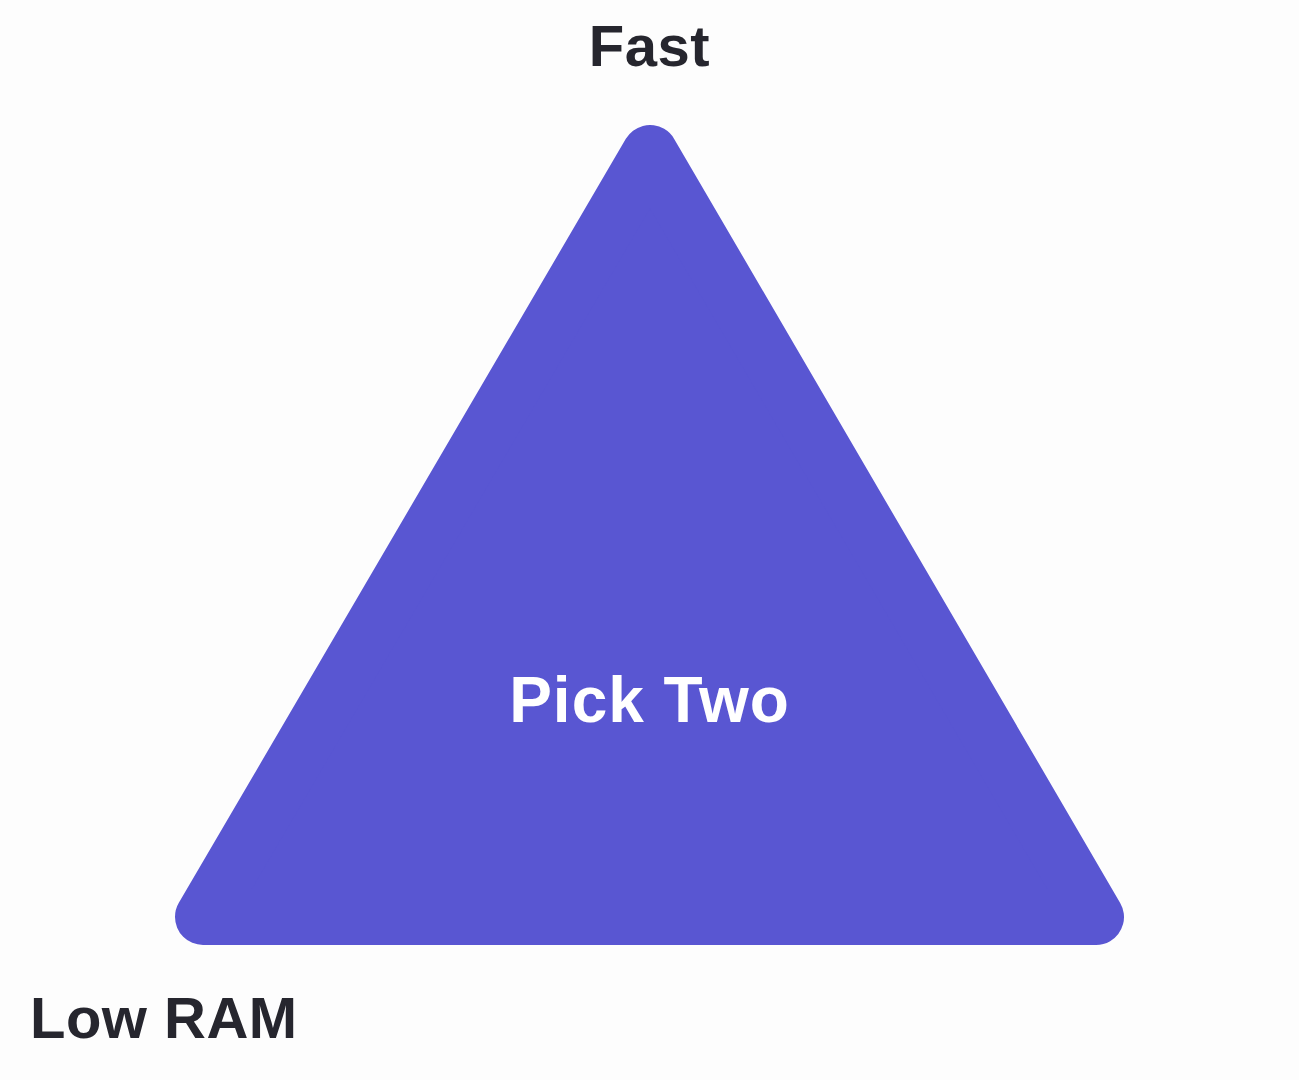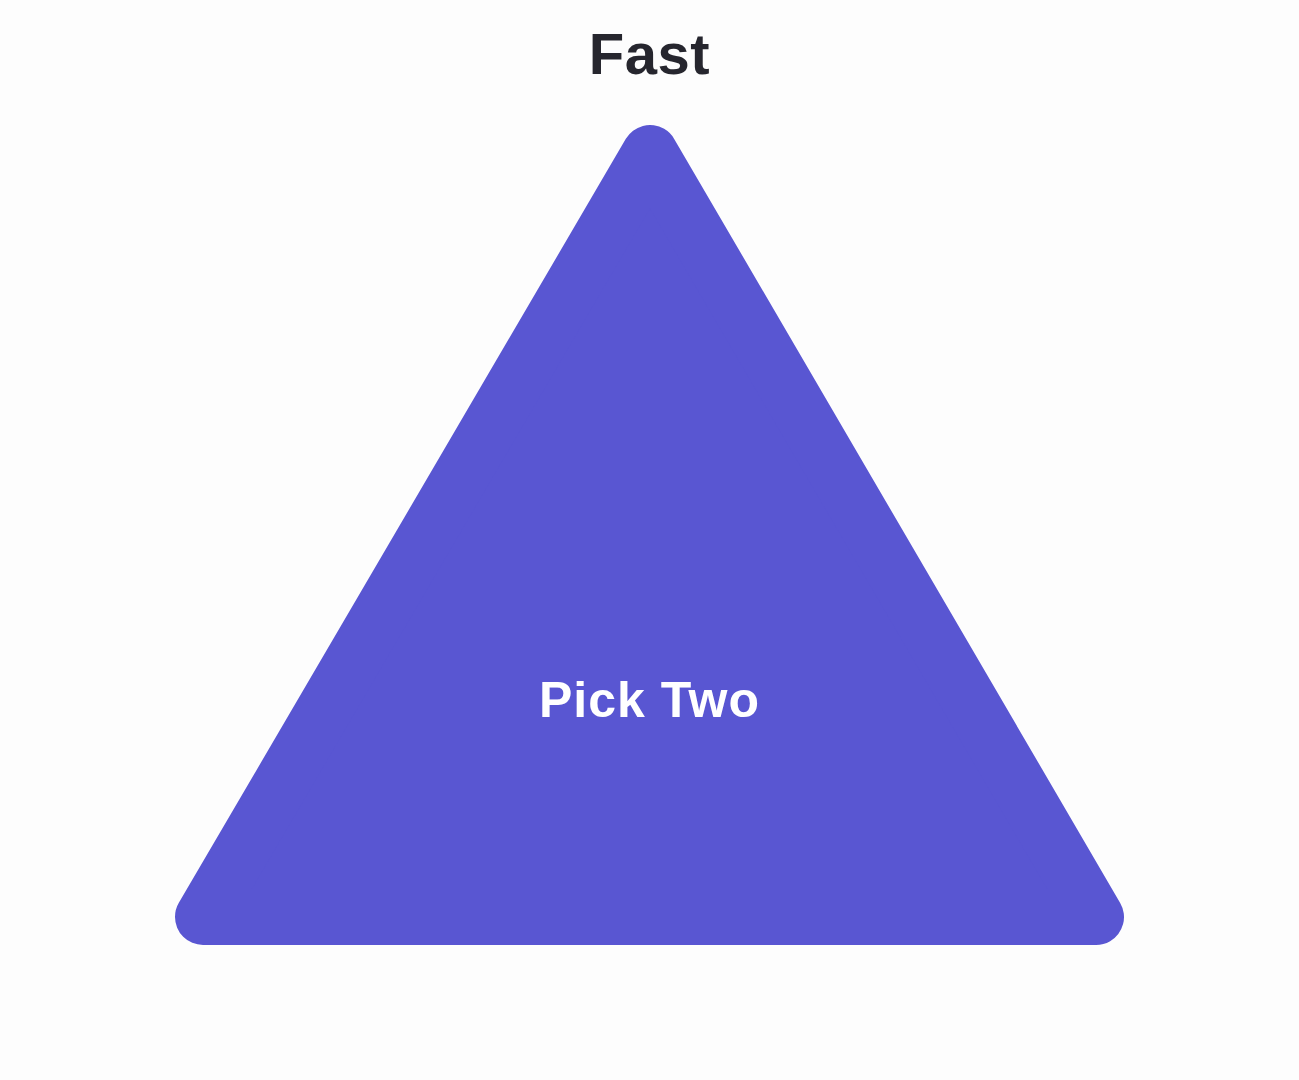--- a/index.html
+++ b/index.html
@@ -38,21 +38,21 @@
   .corner-label {
     position: absolute;
     font-weight: 800;
     font-size: 58px;
     line-height: 60px;
     color: var(--label);
     letter-spacing: 0.5px;
     white-space: nowrap;
   }
   .label-top {
-    top: 24px;
+    top: 16px;
     left: 0;
     width: 1299px;
     text-align: center;
   }
   .label-bottom-left {
     top: 988px;
     left: 30px;
     text-align: left;
   }
   .label-bottom-right {
@@ -60,35 +60,36 @@
     right: 26px;
     text-align: right;
   }
   .center-label {
     position: absolute;
     top: 663px;
     left: 0;
     width: 1299px;
     text-align: center;
     font-weight: 800;
-    font-size: 50px;
+    font-size: 64px;
     line-height: 74px;
     color: var(--center-text);
     letter-spacing: 1px;
     white-space: nowrap;
   }
 </style>
 </head>
 <body>
 
 <div class="stage">
 
   <svg class="triangle-svg" viewBox="0 0 1299 1080" xmlns="http://www.w3.org/2000/svg" aria-hidden="true">
     <path d="M 650 153 L 1096 917 L 203 917 Z"></path>
   </svg>
 
   <div class="corner-label label-top">Fast</div>
 
+  <div class="corner-label label-bottom-left">Low RAM</div>
 
 
   <div class="center-label">Pick Two</div>
 
 </div>
 
 </body></html>

